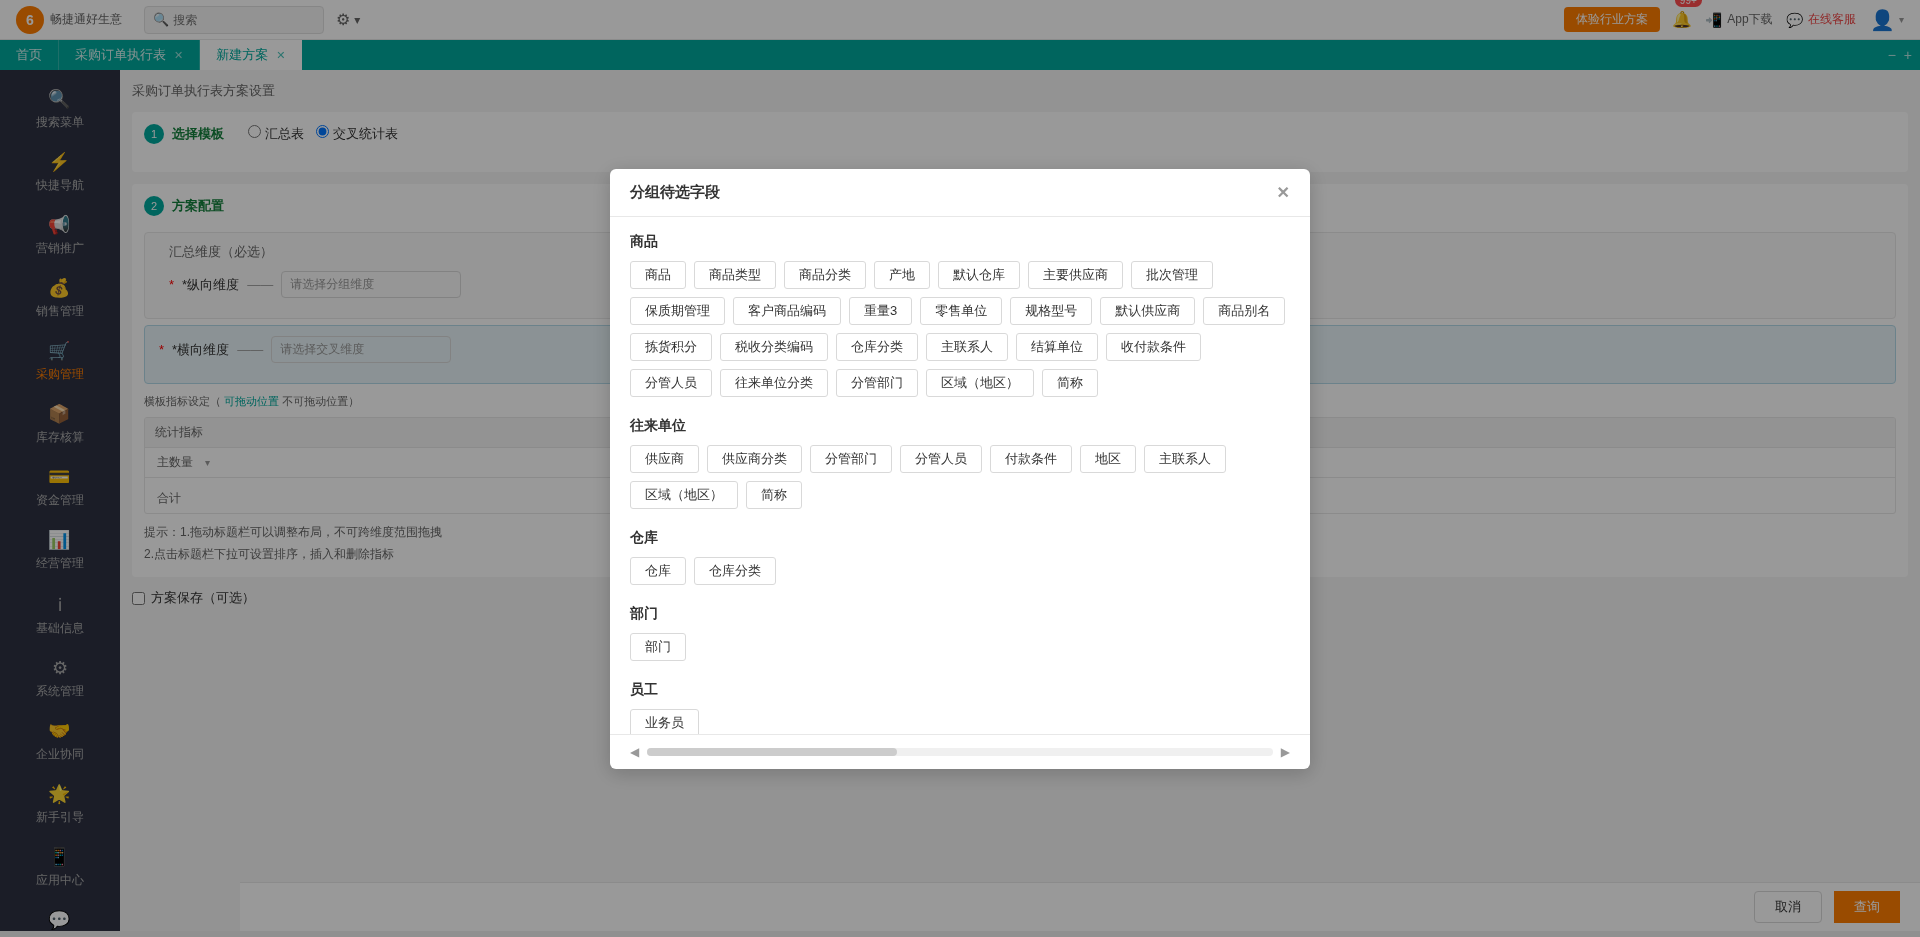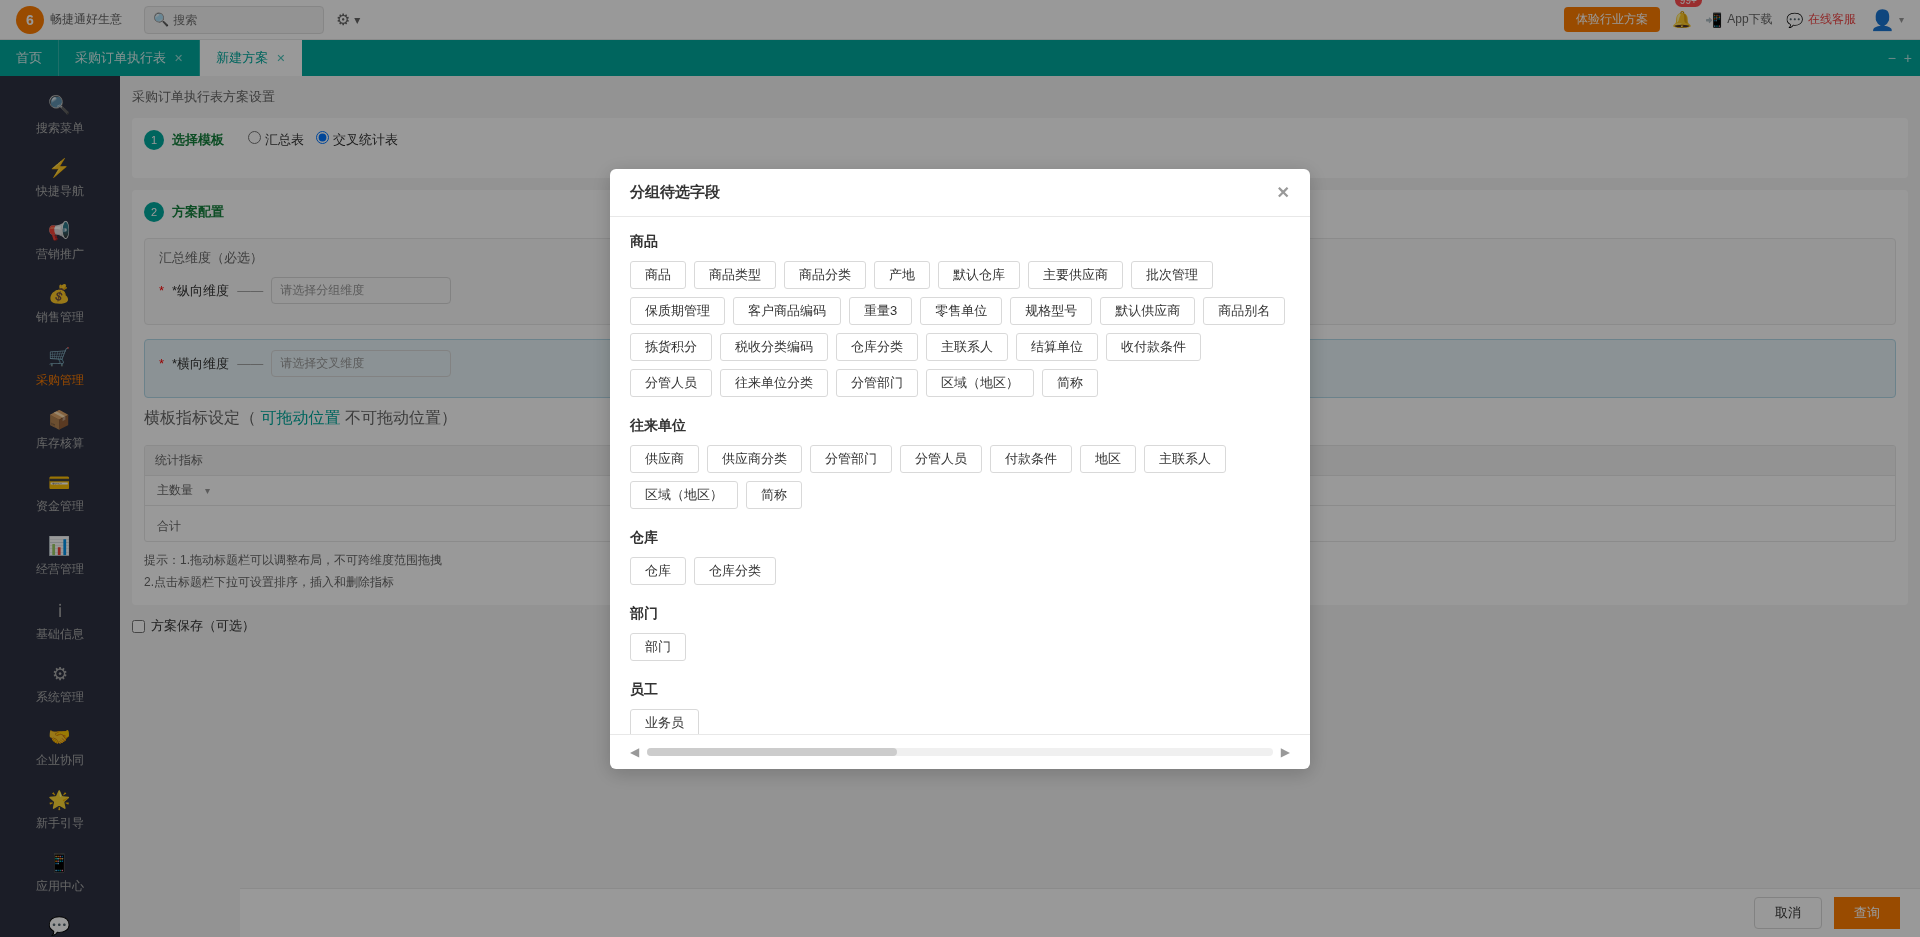--- a/index.html
+++ b/index.html
@@ -42,21 +42,21 @@
       padding: 4px 12px; font-size: 12px; cursor: pointer;
     }
     .badge {
       background: #ff4d4f; color: #fff; border-radius: 10px;
       padding: 1px 5px; font-size: 10px; margin-left: -6px; margin-top: -10px;
     }
     .header-icon-group { display: flex; align-items: center; gap: 4px; cursor: pointer; }
 
     
     .nav-tabs {
-      height: 36px;
+      height: 30px;
       background: #00a99d;
       display: flex;
       align-items: center;
       padding: 0 0 0 0;
     }
     .nav-tab {
       height: 36px;
       display: flex; align-items: center;
       padding: 0 16px;
       font-size: 13px;
@@ -343,21 +343,21 @@
     </div>
 
     <div class="config-section">
       <div class="steps">
         <div class="step">
           <div class="step-num">2</div>
           <div class="step-label">方案配置</div>
         </div>
       </div>
 
-      <div style="background:#fafafa;border:1px solid #e8e8e8;border-radius:4px;padding:10px 14px;margin-bottom:14px;">
+      <div style="background:#fafafa;border:1px solid #e8e8e8;border-radius:4px;padding:10px 24px;margin-bottom:6px;">
         <div class="config-row">
           <span style="color:#666;font-size:13px;">汇总维度（必选）</span>
         </div>
         <div class="config-row">
           <span class="required">*</span>
           <span style="color:#333;">*纵向维度</span>
           <span class="dash">——</span>
           <div class="config-select">
             <span>请选择分组维度</span>
           </div>
@@ -368,21 +368,21 @@
         <div class="config-row">
           <span class="required">*</span>
           <span style="color:#333;">*横向维度</span>
           <span class="dash">——</span>
           <div class="config-select">
             <span>请选择交叉维度</span>
           </div>
         </div>
       </div>
 
-      <div style="font-size:16px;color:#666;margin-bottom:16px;">
+      <div style="font-size:11px;color:#666;margin-bottom:8px;">
         <span>横板指标设定（</span>
         <span style="color:#00a99d;">可拖动位置</span>
         <span>不可拖动位置）</span>
       </div>
 
       <div style="border:1px solid #e8e8e8;border-radius:3px;overflow:hidden;margin-bottom:8px;">
         <div style="background:#f5f5f5;padding:6px 10px;font-size:12px;color:#666;border-bottom:1px solid #e8e8e8;">统计指标</div>
         <div class="table-grid-row">
           <div class="table-grid-cell dropdown-cell">
             <span>主数量</span>

